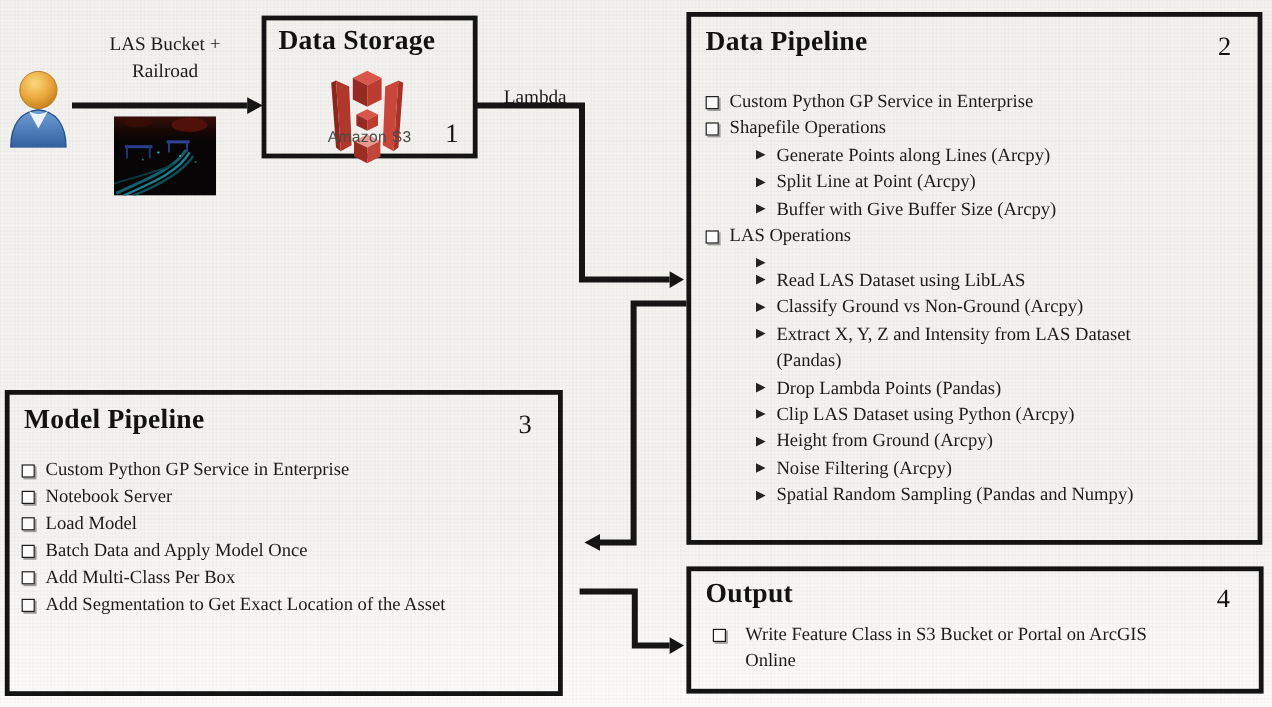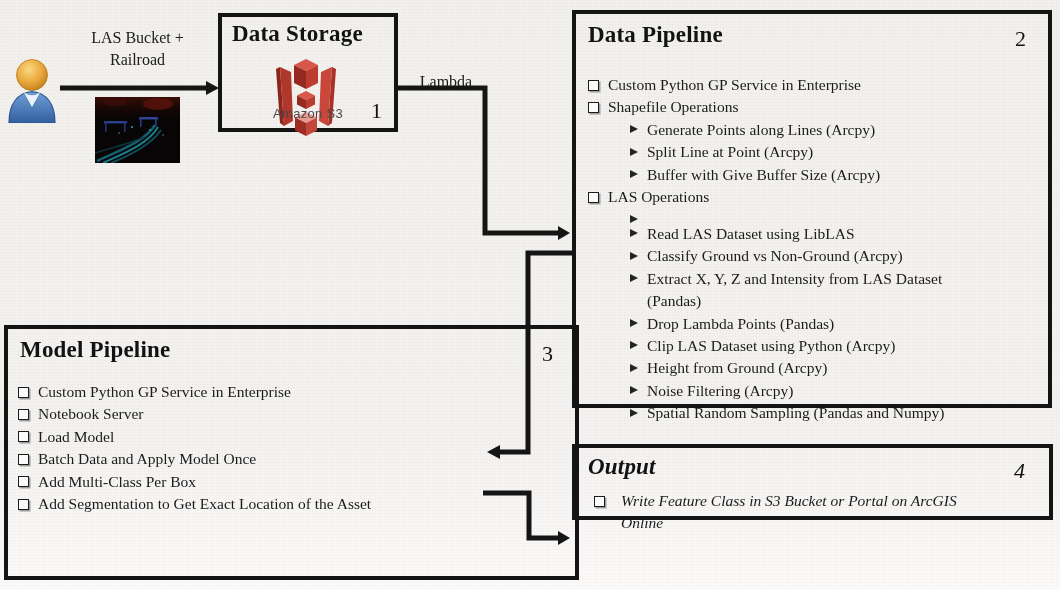--- a/index.html
+++ b/index.html
@@ -110,21 +110,21 @@
       <polygon points="36,55 47,60.5 36,66 25,60.5" fill="#e89a90"></polygon>
       <polygon points="25,60.5 36,66 36,79 25,73.5" fill="#9c2d23"></polygon>
       <polygon points="47,60.5 47,73.5 36,79 36,66" fill="#c2473a"></polygon>
     </svg>
     <div class="s3-caption">Amazon S3</div>
     <div class="box-number" style="right:12px;bottom:4px;">1</div>
   </div>
 
   <div class="flow-label" style="left:410px;top:71px;width:72px;font-family:Liberation Serif, serif;">Lambda</div>
 
-  <div class="box" style="left:572px;top:10px;width:480px;height:398px;">
+  <div class="box" style="left:572px;top:10px;width:480px;height:444px;">
     <div class="box-title" style="left:12px;top:8px;">Data Pipeline</div>
     <div class="box-number" style="right:22px;top:12px;">2</div>
     <div class="box-list" style="left:12px;top:60px;right:8px;">
         <div class="li lvl1">
           <span class="bullet1"></span>
           <span class="txt">Custom Python GP Service in Enterprise</span>
         </div>
         <div class="li lvl1">
           <span class="bullet1"></span>
           <span class="txt">Shapefile Operations</span>
@@ -177,21 +177,21 @@
           <span class="bullet2"></span>
           <span class="txt">Noise Filtering (Arcpy)</span>
         </div>
         <div class="li lvl2">
           <span class="bullet2"></span>
           <span class="txt">Spatial Random Sampling (Pandas and Numpy)</span>
         </div>
       </div>
   </div>
 
-  <div class="box" style="left:4px;top:325px;width:575px;height:255px;padding-left:16px;">
+  <div class="box" style="left:4px;top:325px;width:465px;height:255px;padding-left:16px;">
     <div class="box-title" style="left:12px;top:8px;">Model Pipeline</div>
     <div class="box-number" style="right:22px;top:12px;">3</div>
     <div class="box-list" style="left:10px;top:52px;right:8px;">
         <div class="li lvl1">
           <span class="bullet1"></span>
           <span class="txt">Custom Python GP Service in Enterprise</span>
         </div>
         <div class="li lvl1">
           <span class="bullet1"></span>
           <span class="txt">Notebook Server</span>
@@ -208,21 +208,21 @@
           <span class="bullet1"></span>
           <span class="txt">Add Multi-Class Per Box</span>
         </div>
         <div class="li lvl1">
           <span class="bullet1"></span>
           <span class="txt">Add Segmentation to Get Exact Location of the Asset</span>
         </div>
       </div>
   </div>
 
-  <div class="box" style="left:572px;top:444px;width:481px;height:76px;font-style:italic;">
+  <div class="box" style="left:572px;top:472px;width:481px;height:106px;">
     <div class="box-title" style="left:12px;top:6px;">Output</div>
     <div class="box-number" style="right:24px;top:10px;">4</div>
     <div class="box-list list-output" style="left:16px;top:42px;right:8px;">
         <div class="li lvl1">
           <span class="bullet1"></span>
           <span class="txt">Write Feature Class in S3 Bucket or Portal on ArcGIS
 Online</span>
         </div>
       </div>
   </div>

